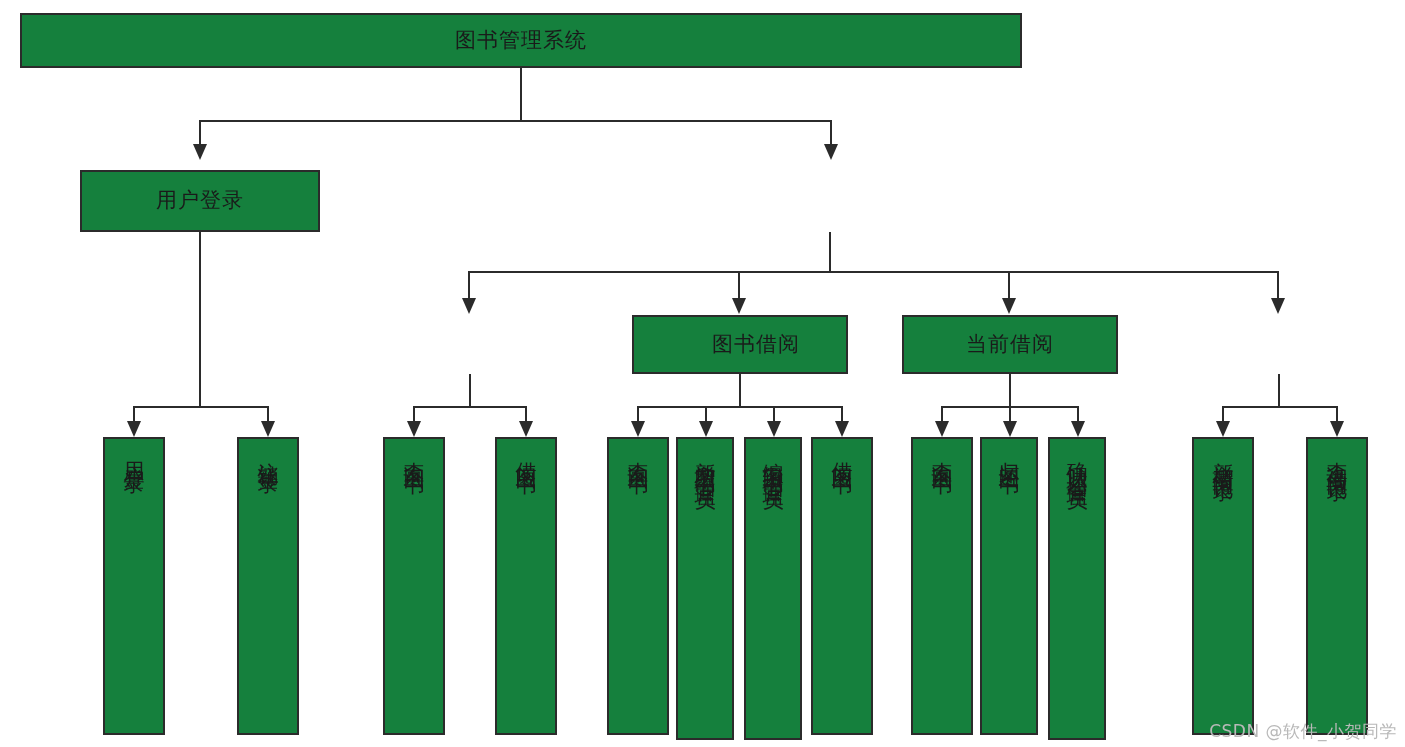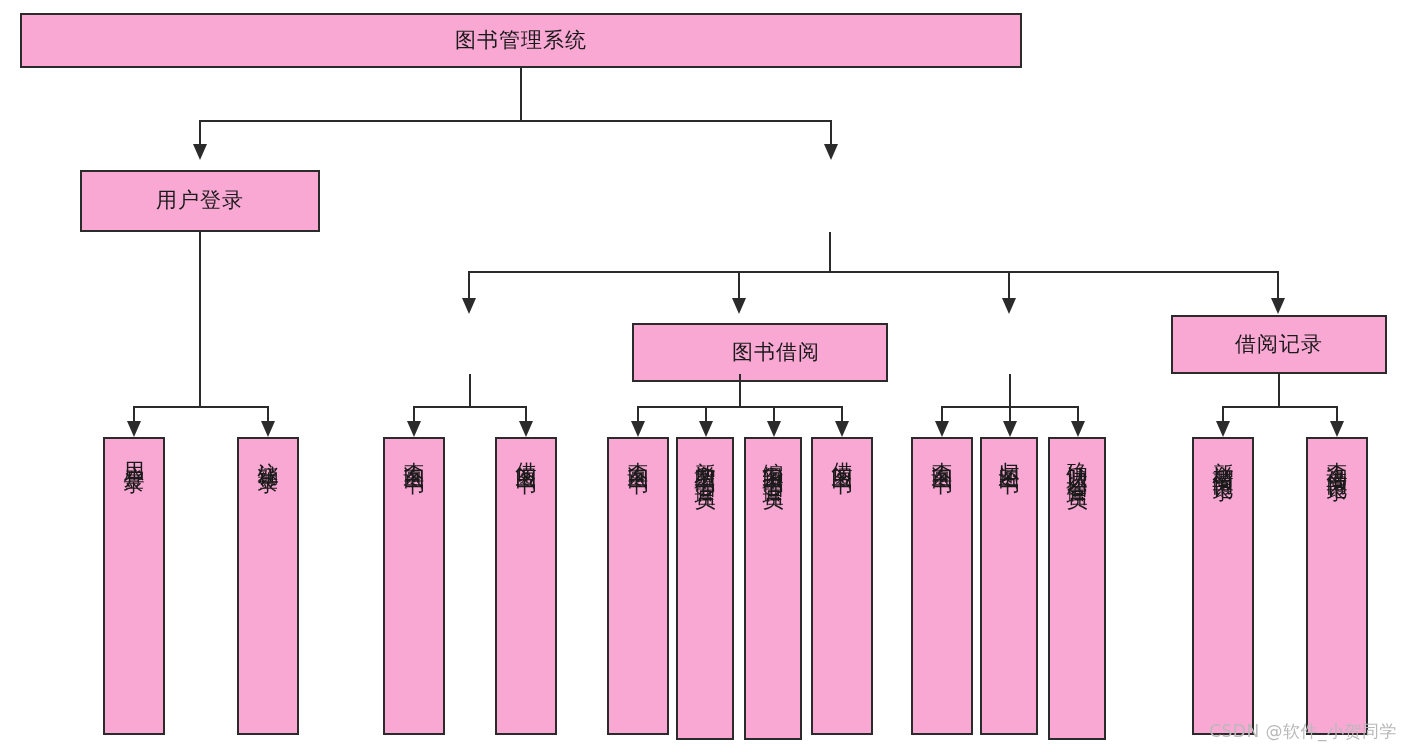--- a/index.html
+++ b/index.html
@@ -14,21 +14,21 @@
     position: relative;
     width: 1405px;
     height: 747px;
     background: #ffffff;
     overflow: hidden;
   }
   .node {
     position: absolute;
     box-sizing: border-box;
     border: 2px solid #2b2b2b;
-    background: #f9a8d4;
+    background: #15803d;
     display: flex;
     align-items: center;
     justify-content: center;
     color: #1a1a1a;
   }
   .node.h {
     font-size: 21px;
     letter-spacing: 1px;
     line-height: 1.2;
   }
@@ -104,25 +104,25 @@
   <div class="seg hz" style="left:468px; top:271px; width:810px;"></div>
   <div class="seg vt" style="left:468px; top:271px; height:28px;"></div>
   <div class="seg vt" style="left:738px; top:271px; height:28px;"></div>
   <div class="seg vt" style="left:1008px; top:271px; height:28px;"></div>
   <div class="seg vt" style="left:1277px; top:271px; height:28px;"></div>
   <div class="arrow" style="left:462px; top:298px;"></div>
   <div class="arrow" style="left:732px; top:298px;"></div>
   <div class="arrow" style="left:1002px; top:298px;"></div>
   <div class="arrow" style="left:1271px; top:298px;"></div>
 
-  <div class="node h" style="left:632px; top:323px; width:256px; height:59px;padding-left:32px;">
+  <div class="node h" style="left:632px; top:315px; width:216px; height:59px;padding-left:32px;">
     <span>图书借阅</span>
   </div>
-  <div class="node h" style="left:1171px; top:315px; width:216px; height:59px;">
-    <span>借阅记录</span>
+  <div class="node h" style="left:902px; top:315px; width:216px; height:59px;">
+    <span>当前借阅</span>
   </div>
 
   <div class="seg vt" style="left:469px; top:374px; height:32px;"></div>
   <div class="seg hz" style="left:413px; top:406px; width:114px;"></div>
   <div class="seg vt" style="left:413px; top:406px; height:16px;"></div>
   <div class="seg vt" style="left:525px; top:406px; height:16px;"></div>
   <div class="arrow" style="left:407px; top:421px;"></div>
   <div class="arrow" style="left:519px; top:421px;"></div>
 
   <div class="seg vt" style="left:739px; top:374px; height:32px;"></div>

